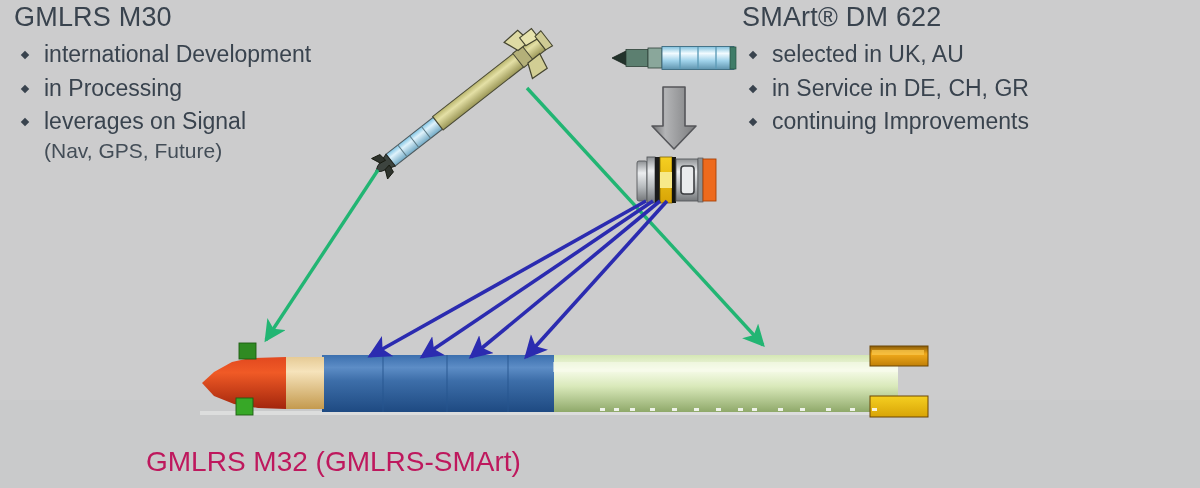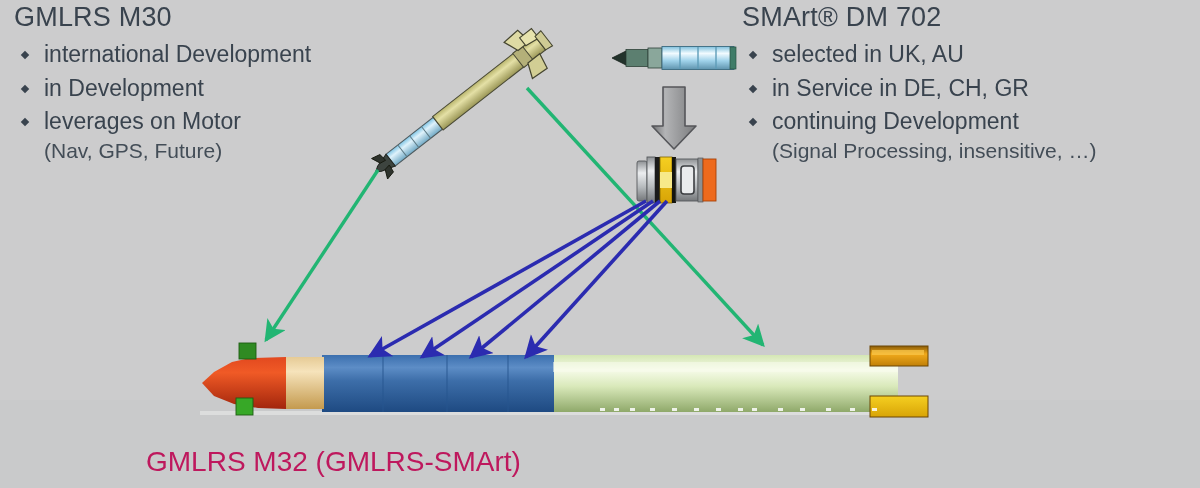--- a/index.html
+++ b/index.html
@@ -264,44 +264,43 @@
 
   <div class="block" id="block-left">
     <div class="heading">GMLRS M30</div>
     <ul class="bullets">
       <li>
         <span class="dia"></span>
         <span>international Development</span>
       </li>
       <li>
         <span class="dia"></span>
-        <span>in Development</span>
-      </li>
-      <li>
-        <span class="dia"></span>
-        <span class="wrapline">leverages on Motor</span>
+        <span>in Processing</span>
+      </li>
+      <li>
+        <span class="dia"></span>
+        <span class="wrapline">leverages on Signal</span>
         <span class="subnote">(Nav, GPS, Future)</span>
       </li>
     </ul>
   </div>
 
   <div class="block" id="block-right">
-    <div class="heading">SMArt® DM 702</div>
+    <div class="heading">SMArt® DM 622</div>
     <ul class="bullets">
       <li>
         <span class="dia"></span>
         <span>selected in UK, AU</span>
       </li>
       <li>
         <span class="dia"></span>
         <span>in Service in DE, CH, GR</span>
       </li>
       <li>
         <span class="dia"></span>
-        <span class="wrapline">continuing Development</span>
-        <span class="subnote">(Signal Processing, insensitive, …)</span>
+        <span class="wrapline">continuing Improvements</span>
       </li>
     </ul>
   </div>
 
   <div class="block" id="caption">GMLRS M32 (GMLRS-SMArt)</div>
 
 </div>
 
 </body></html>

